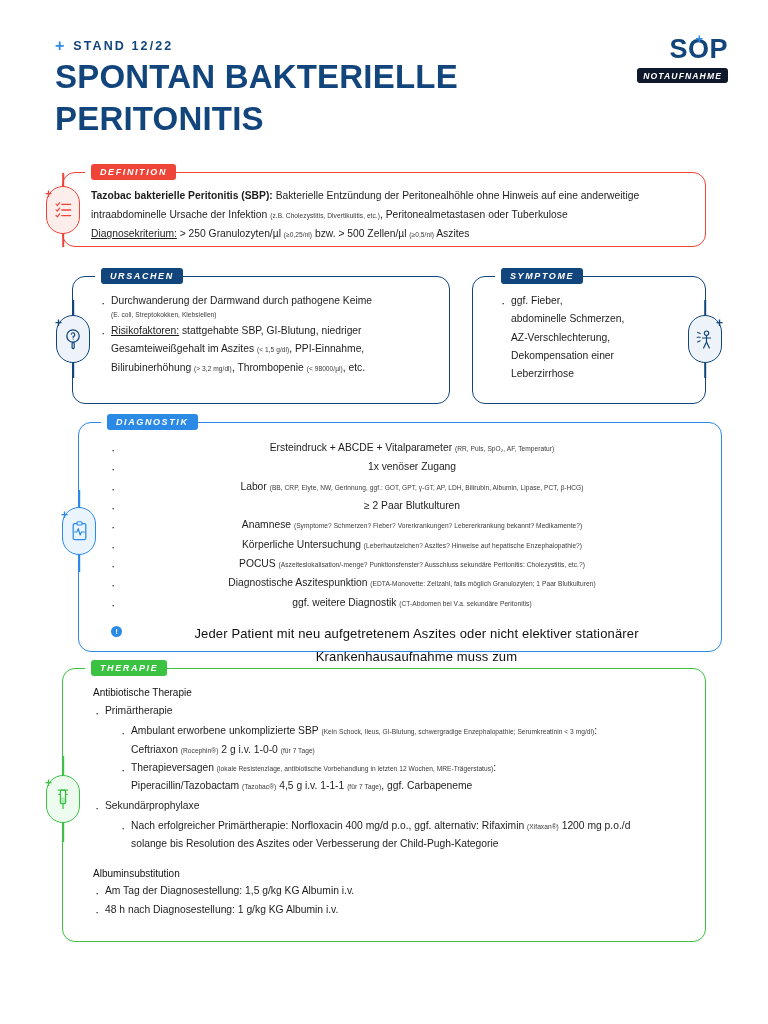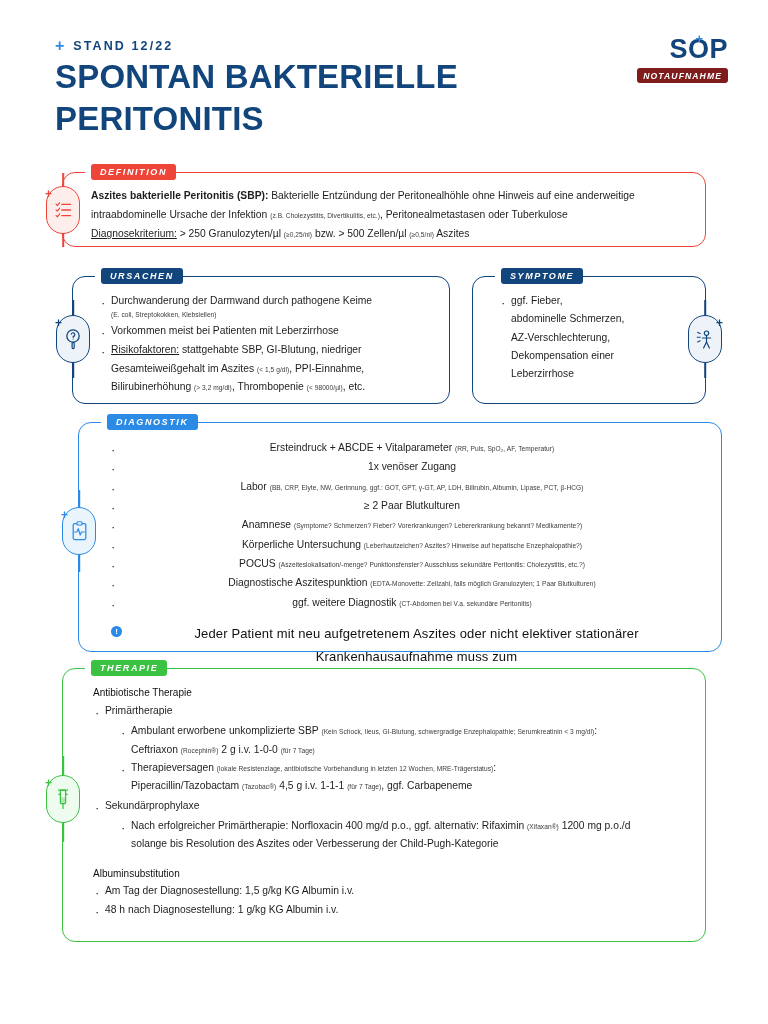--- a/index.html
+++ b/index.html
@@ -36,21 +36,21 @@
   .logo-word {
     position: relative; display: inline-block;
     color: #12457c; font-size: 27px; font-weight: 700;
     letter-spacing: 0.5px; line-height: 1;
   }
   .logo-plus {
     position: absolute; left: 50%; top: -4px; transform: translateX(-40%);
     color: #2b8ae6; font-size: 13px; font-weight: 700; line-height: 1;
   }
   .logo-badge {
-    margin-top: 5px; background: #7f1d1d; color: #fff;
+    margin-top: 5px; background: #0f172a; color: #fff;
     border-radius: 3px; font-size: 8.6px; font-weight: 700;
     letter-spacing: 1.1px; font-style: italic; padding: 2.5px 6px;
     display: inline-block;
   }
 
   
   .sec { position: absolute; }
   .sec-frame {
     position: relative; width: 100%; height: 100%;
     border: 1.6px solid var(--c); border-radius: 13px;
@@ -162,21 +162,21 @@
           <path d="M1 8.8 L2.4 10.2 L4.6 7.2" stroke="#ef4438" stroke-width="1.1" stroke-linecap="round" stroke-linejoin="round"></path>
           <path d="M1 14.4 L2.4 15.8 L4.6 12.8" stroke="#ef4438" stroke-width="1.1" stroke-linecap="round" stroke-linejoin="round"></path>
           <line x1="6.8" y1="3.4" x2="15.6" y2="3.4" stroke="#ef4438" stroke-width="1.3" stroke-linecap="round"></line>
           <line x1="6.8" y1="9.0" x2="15.6" y2="9.0" stroke="#ef4438" stroke-width="1.3" stroke-linecap="round"></line>
           <line x1="6.8" y1="14.6" x2="15.6" y2="14.6" stroke="#ef4438" stroke-width="1.3" stroke-linecap="round"></line>
         </svg>
       </div>
 
       <div class="sec-body" style="padding:13px 20px 10px 28px;">
         <div class="t">
-          <b>Aszites bakterielle Peritonitis (SBP):</b><span> Bakterielle Entzündung der Peritonealhöhle ohne Hinweis auf eine anderweitige</span>
+          <b>Tazobac bakterielle Peritonitis (SBP):</b><span> Bakterielle Entzündung der Peritonealhöhle ohne Hinweis auf eine anderweitige</span>
         </div>
         <div class="t">
           <span>intraabdominelle Ursache der Infektion </span><span class="sub">(z.B. Cholezystitis, Divertikulitis, etc.)</span><span>, Peritonealmetastasen oder Tuberkulose</span>
         </div>
         <div class="t">
           <u>Diagnosekriterium:</u><span> &gt; 250 Granulozyten/µl </span><span class="sub">(≥0,25/nl)</span><span> bzw. &gt; 500 Zellen/µl </span><span class="sub">(≥0,5/nl)</span><span> Aszites</span>
         </div>
       </div>
     </div>
   </div>
@@ -196,23 +196,20 @@
           <circle cx="9.2" cy="11" r="0.62" fill="#12457c"></circle>
           <rect x="8.1" y="14.4" width="2.1" height="6.2" rx="1" stroke="#12457c" stroke-width="1.2"></rect>
         </svg>
       </div>
 
       <div class="sec-body" style="padding:15px 14px 10px 26px;">
         <ul class="b">
           <li>
             <span>Durchwanderung der Darmwand durch pathogene Keime</span>
             <div class="sub" style="line-height:1.6;">(E. coli, Streptokokken, Klebsiellen)</div>
-          </li>
-          <li>
-            <span>Vorkommen meist bei Patienten mit Leberzirrhose</span>
           </li>
           <li>
             <u>Risikofaktoren:</u><span> stattgehabte SBP, GI-Blutung, niedriger</span><br>
             <span>Gesamteiweißgehalt im Aszites </span><span class="sub">(&lt; 1,5 g/dl)</span><span>, PPI-Einnahme,</span><br>
             <span>Bilirubinerhöhung </span><span class="sub">(&gt; 3,2 mg/dl)</span><span>, Thrombopenie </span><span class="sub">(&lt; 98000/µl)</span><span>, etc.</span>
           </li>
         </ul>
       </div>
     </div>
   </div>

